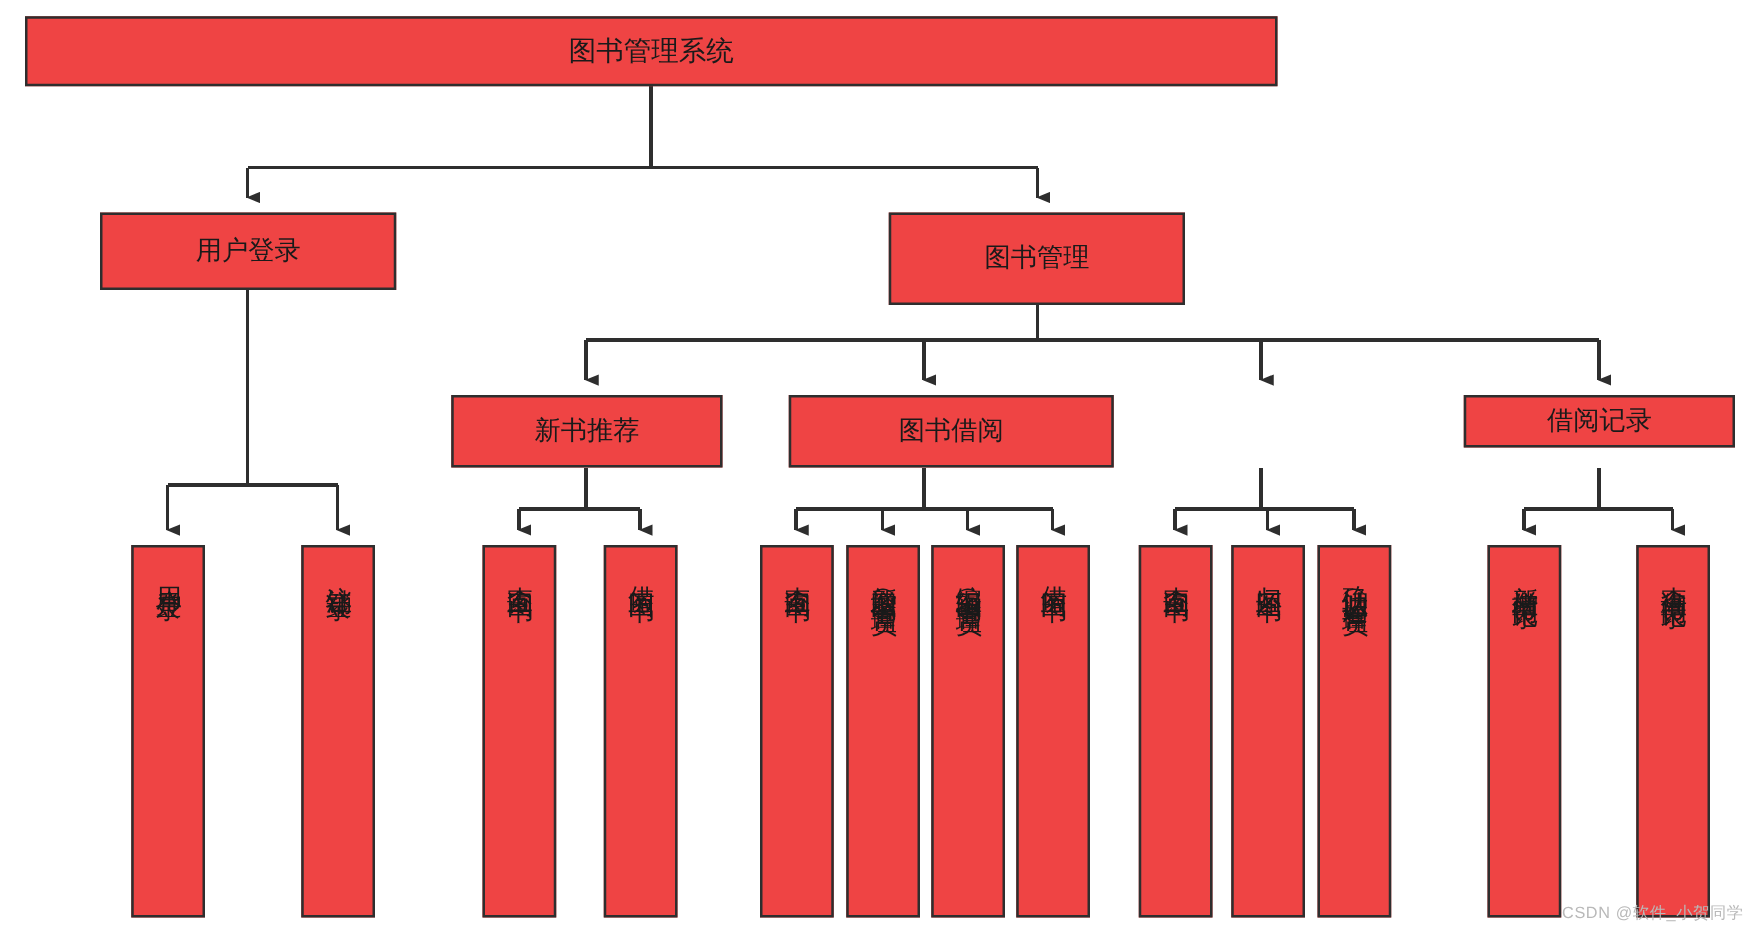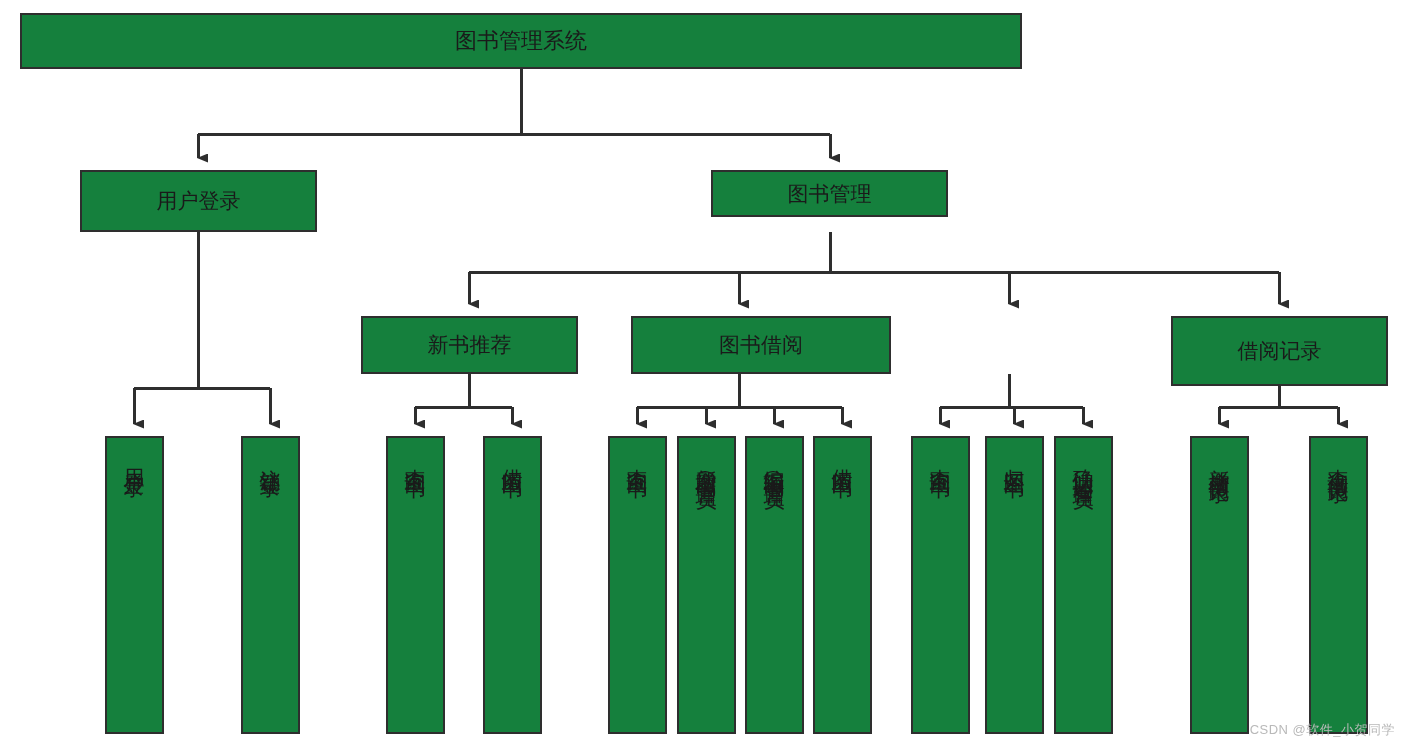--- a/index.html
+++ b/index.html
@@ -24,21 +24,21 @@
     left: 0;
     top: 0;
     width: 1405px;
     height: 747px;
     pointer-events: none;
   }
   .node {
     position: absolute;
     box-sizing: border-box;
     border: 2px solid #2e2e2e;
-    background: #15803d;
+    background: #ef4444;
     display: flex;
     align-items: center;
     justify-content: center;
     color: #1a1a1a;
   }
   .node .label {
     display: block;
     text-align: center;
     line-height: 1.12;
     white-space: pre;
@@ -125,31 +125,31 @@
     </g>
   </svg>
 
   <div class="node node-root" style="left: 20px; top: 13px; width: 1002px; height: 56px;">
     <span class="label">图书管理系统</span>
   </div>
 
   <div class="node node-l2" style="left: 80px; top: 170px; width: 237px; height: 62px;">
     <span class="label">用户登录</span>
   </div>
-  <div class="node node-l2" style="left: 711px; top: 170px; width: 237px; height: 47px;">
+  <div class="node node-l2" style="left: 711px; top: 170px; width: 237px; height: 74px;">
     <span class="label">图书管理</span>
   </div>
 
   <div class="node node-l3" style="left: 361px; top: 316px; width: 217px; height: 58px;">
     <span class="label">新书推荐</span>
   </div>
   <div class="node node-l3" style="left: 631px; top: 316px; width: 260px; height: 58px;">
     <span class="label">图书借阅</span>
   </div>
-  <div class="node node-l3" style="left: 1171px; top: 316px; width: 217px; height: 70px;">
+  <div class="node node-l3" style="left: 1171px; top: 316px; width: 217px; height: 42px;">
     <span class="label">借阅记录</span>
   </div>
 
   <div class="node node-leaf" style="left: 105px; top: 436px; width: 59px; height: 298px;">
     <span class="label">用户登录</span>
   </div>
   <div class="node node-leaf" style="left: 241px; top: 436px; width: 59px; height: 298px;">
     <span class="label">注销登录</span>
   </div>
   <div class="node node-leaf" style="left: 386px; top: 436px; width: 59px; height: 298px;">

